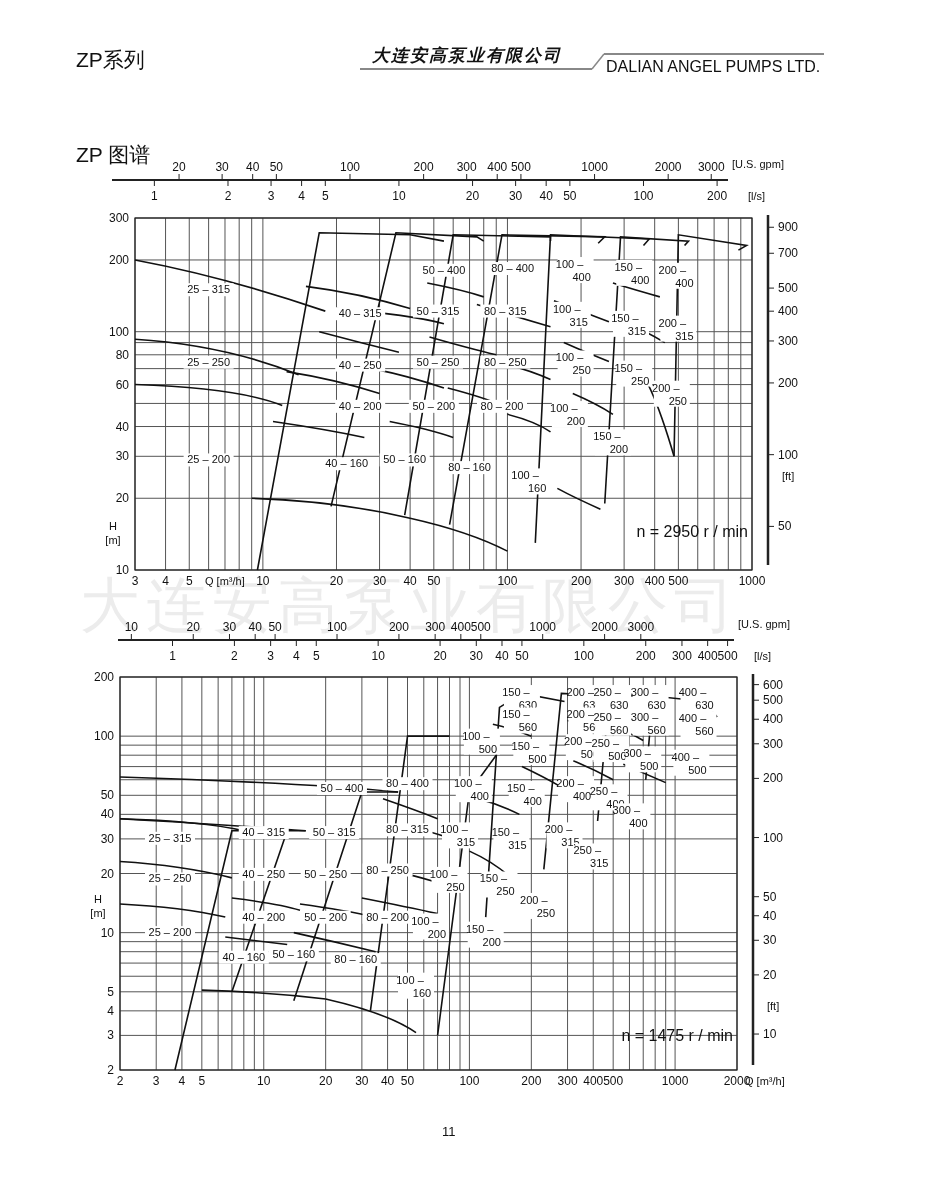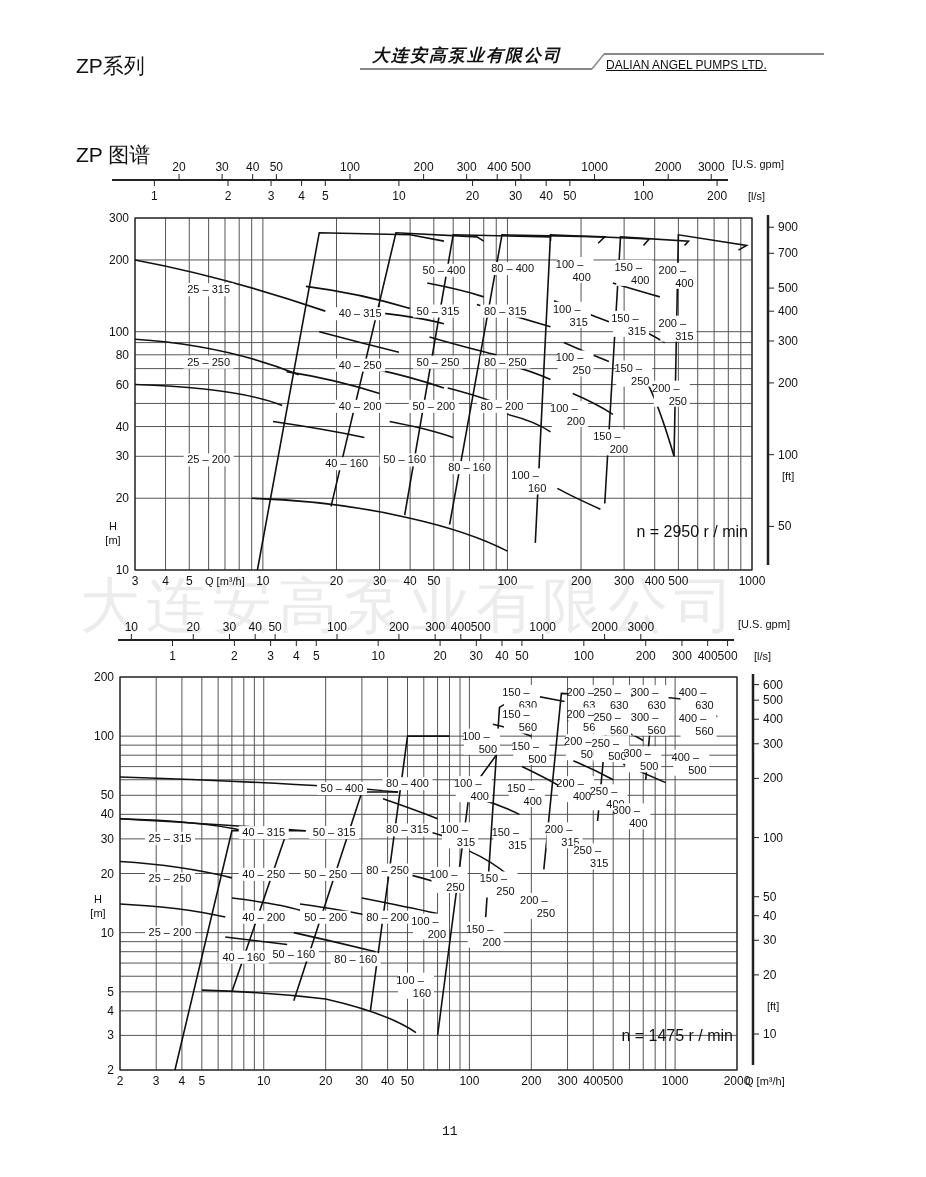--- a/index.html
+++ b/index.html
@@ -1,22 +1,22 @@
 <!DOCTYPE html>
 <html><head>
 <meta charset="utf-8">
 <style>
   html, body { margin:0; padding:0; background:#fff; }
   body { width:926px; height:1177px; position:relative; overflow:hidden; font-family:"Liberation Sans", sans-serif; color:#111; }
-  .series-title { position:absolute; left:76px; top:52px; font-size:21px; font-weight:normal; }
+  .series-title { position:absolute; left:76px; top:46px; font-size:21px; font-weight:normal; }
   .company-cn { position:absolute; left:372px; top:44px; font-family:"DejaVu Serif", serif; font-size:17px; letter-spacing:2px; font-style:italic; font-weight:bold; }
-  .company-en { position:absolute; left:606px; top:58px; font-size:12px;text-decoration:underline; }
+  .company-en { position:absolute; left:606px; top:58px; font-size:16px; }
   .hdr-line { position:absolute; }
   .page-title { position:absolute; left:76px; top:141px; font-size:21px; }
-  .page-num { position:absolute; left:442px; top:1124px; font-size:13px;font-family:Liberation Mono, monospace; }
+  .page-num { position:absolute; left:442px; top:1124px; font-size:13px; }
   .watermark { position:absolute; left:80px; top:566px; font-size:60px; color:rgba(150,150,150,0.18); letter-spacing:6px; white-space:nowrap; font-family:"DejaVu Sans", sans-serif; pointer-events:none; }
   svg { position:absolute; left:0; top:0; }
   svg text { font-family:"Liberation Sans", sans-serif; fill:#111; }
 </style>
 </head>
 <body>
 
 <div class="series-title">ZP系列</div>
 <div class="company-cn">大连安高泵业有限公司</div>
 <div class="company-en">DALIAN ANGEL PUMPS LTD.</div>

